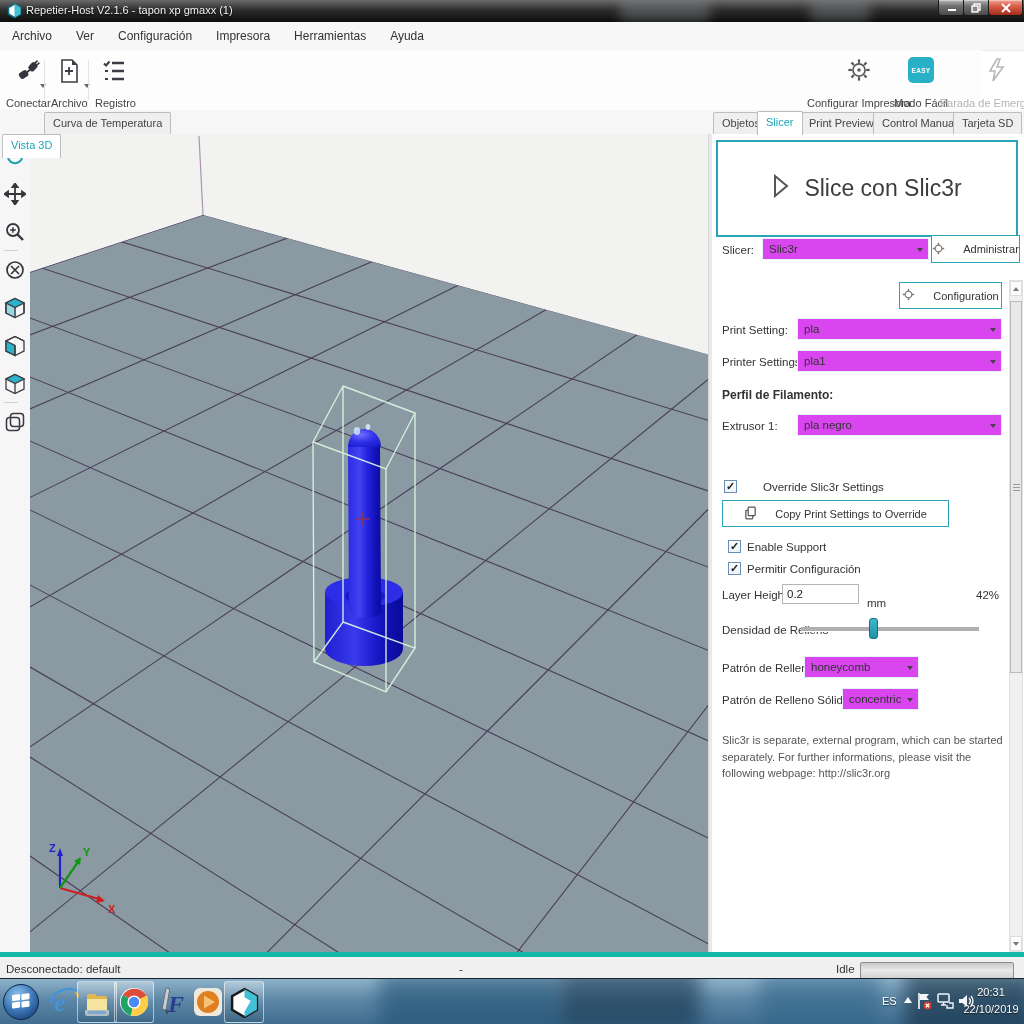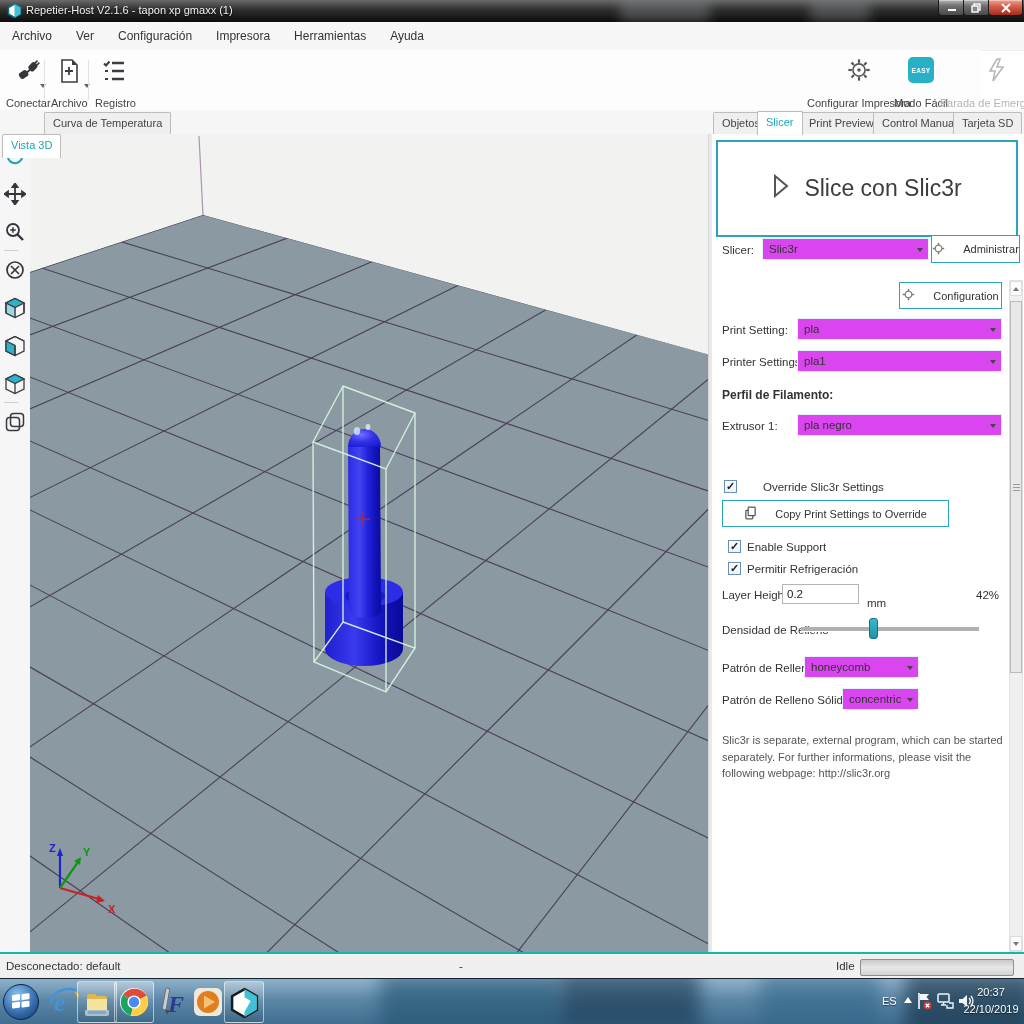--- a/index.html
+++ b/index.html
@@ -45,21 +45,21 @@
   .slider-track{position:absolute;background:#b0b0b0;box-shadow:0 1px 0 #fff;}
   .slider-thumb{position:absolute;width:9px;height:21px;border-radius:3px;background:linear-gradient(#3fb7ca,#1d93a8);border:1px solid #147083;box-sizing:border-box;}
   #info-text{position:absolute;left:10px;top:598px;width:288px;font-size:11px;color:#555;line-height:1.5;}
   
   #pscroll{position:absolute;left:297px;top:146px;width:14px;height:672px;background:#f0f0f0;border:1px solid #e2e2e2;box-sizing:border-box;}
   .sbtn{position:absolute;left:0;width:12px;height:15px;background:#fdfdfd;border:1px solid #dcdcdc;box-sizing:border-box;display:flex;align-items:center;justify-content:center;}
   .sarrow{width:0;height:0;border-left:3px solid transparent;border-right:3px solid transparent;}
   #sthumb{position:absolute;left:0;top:20px;width:12px;height:372px;background:#e8e8e8;border:1px solid #b9b9b9;box-sizing:border-box;}
   .grip{position:absolute;left:2px;width:7px;height:1px;background:#9a9a9a;}
   
-  #statusbar{left:0;top:952px;width:1024px;height:26px;background:#f0f0f0;border-top:2px solid #14b8a6;}
+  #statusbar{left:0;top:952px;width:1024px;height:26px;background:#f0f0f0;border-top:5px solid #14b8a6;}
   #statusbar .stext{position:absolute;top:6px;font-size:11.5px;color:#333;}
   #progress{position:absolute;left:860px;top:5px;width:152px;height:15px;border:1px solid #8e8e8e;background:linear-gradient(#c9c9c9,#e8e8e8 50%,#d2d2d2);border-radius:2px;}
   
   #taskbar{left:0;top:978px;width:1024px;height:46px;background:linear-gradient(#8fb2ca,#5d87a6 45%,#3f6d8f);overflow:hidden;border-top:1px solid #17242f;}
   .blob{position:absolute;filter:blur(9px);opacity:.55;}
   .tb-item{position:absolute;top:2px;width:40px;height:42px;display:flex;align-items:center;justify-content:center;}
   .tb-item.open{border:1px solid rgba(255,255,255,.55);border-radius:3px;background:linear-gradient(rgba(255,255,255,.35),rgba(255,255,255,.08) 50%,rgba(0,0,0,.08));box-sizing:border-box;}
   .tray{position:absolute;color:#fff;font-size:11px;text-shadow:0 1px 1px #00000088;}
   #clock{position:absolute;left:962px;top:5px;width:58px;color:#fff;font-size:11px;text-align:center;text-shadow:0 1px 1px #000000aa;line-height:17px;}
 </style>
@@ -421,21 +421,21 @@
     </div>
 
     <div class="chk" style="left:16px;top:406px;">
         <span>✓</span>
       </div>
     <span class="plabel" style="left:35px;top:407px;">Enable Support</span>
 
     <div class="chk" style="left:16px;top:428px;">
         <span>✓</span>
       </div>
-    <span class="plabel" style="left:35px;top:429px;">Permitir Refrigeración</span>
+    <span class="plabel" style="left:35px;top:429px;">Permitir Configuración</span>
 
     <span class="plabel" style="left:10px;top:455px;">Layer Height:</span>
     <input class="txtinput" style="left: 70px; top: 450px; width: 77px;" value="0.2">
     <span class="plabel" style="left:155px;top:455px;margin-top:8px;">mm</span>
     <span class="plabel" style="left:264px;top:455px;">42%</span>
 
     <span class="plabel" style="left:10px;top:490px;">Densidad de Relleno</span>
     <div class="slider-track" style="left:89px;top:493px;width:178px;height:4px;"></div>
     <div class="slider-thumb" style="left:157px;top:484px;"></div>
 
@@ -565,18 +565,18 @@
           <path d="M13 11 h4 v5 h-6 v-3" fill="none" stroke="#f2f6fa" stroke-width="1.4"></path>
         </svg>
     </span>
     <span class="tray" style="left:957px;top:13px;">
       <svg width="18" height="18" viewBox="0 0 18 18">
           <polygon points="2,7 5.5,7 10,3 10,15 5.5,11 2,11" fill="#f2f6fa"></polygon>
           <path d="M12 6 a4.5 4.5 0 0 1 0 6 M14 4 a7.5 7.5 0 0 1 0 10" fill="none" stroke="#f2f6fa" stroke-width="1.4"></path>
         </svg>
     </span>
     <div id="clock">
-      <div>20:37</div>
+      <div>20:31</div>
       <div>22/10/2019</div>
     </div>
   </div>
 
 </div>
 
 </body></html>

